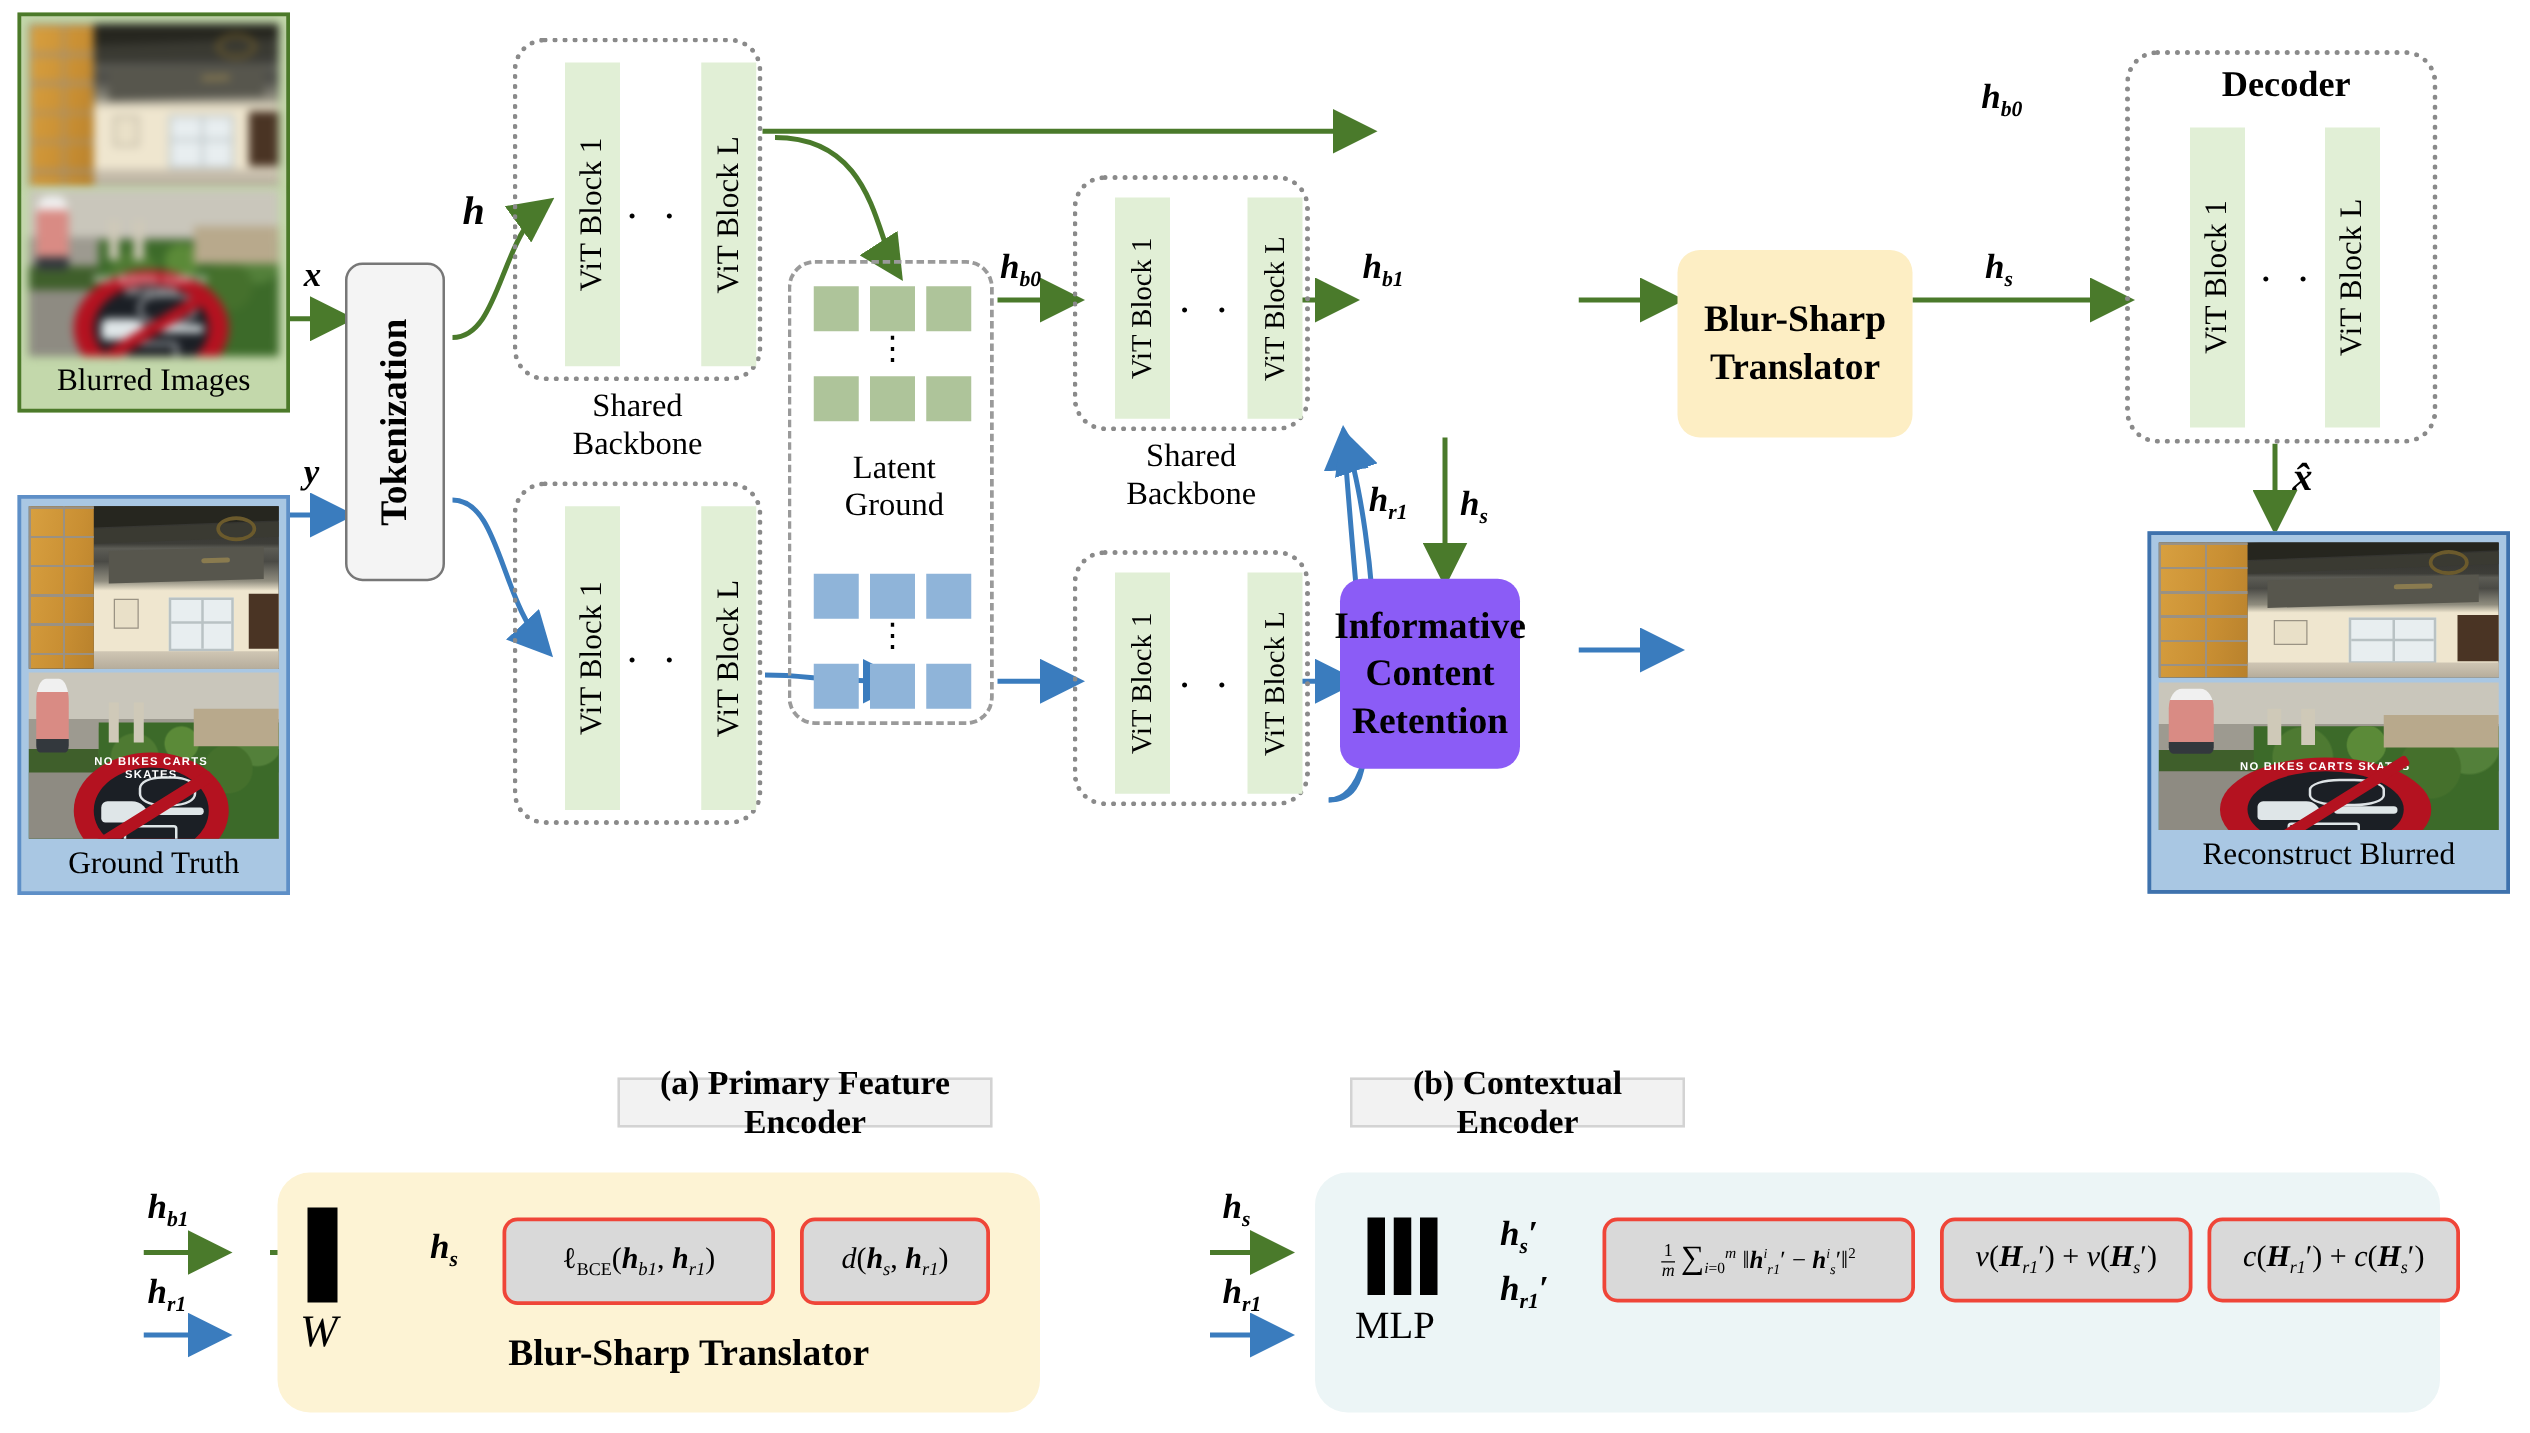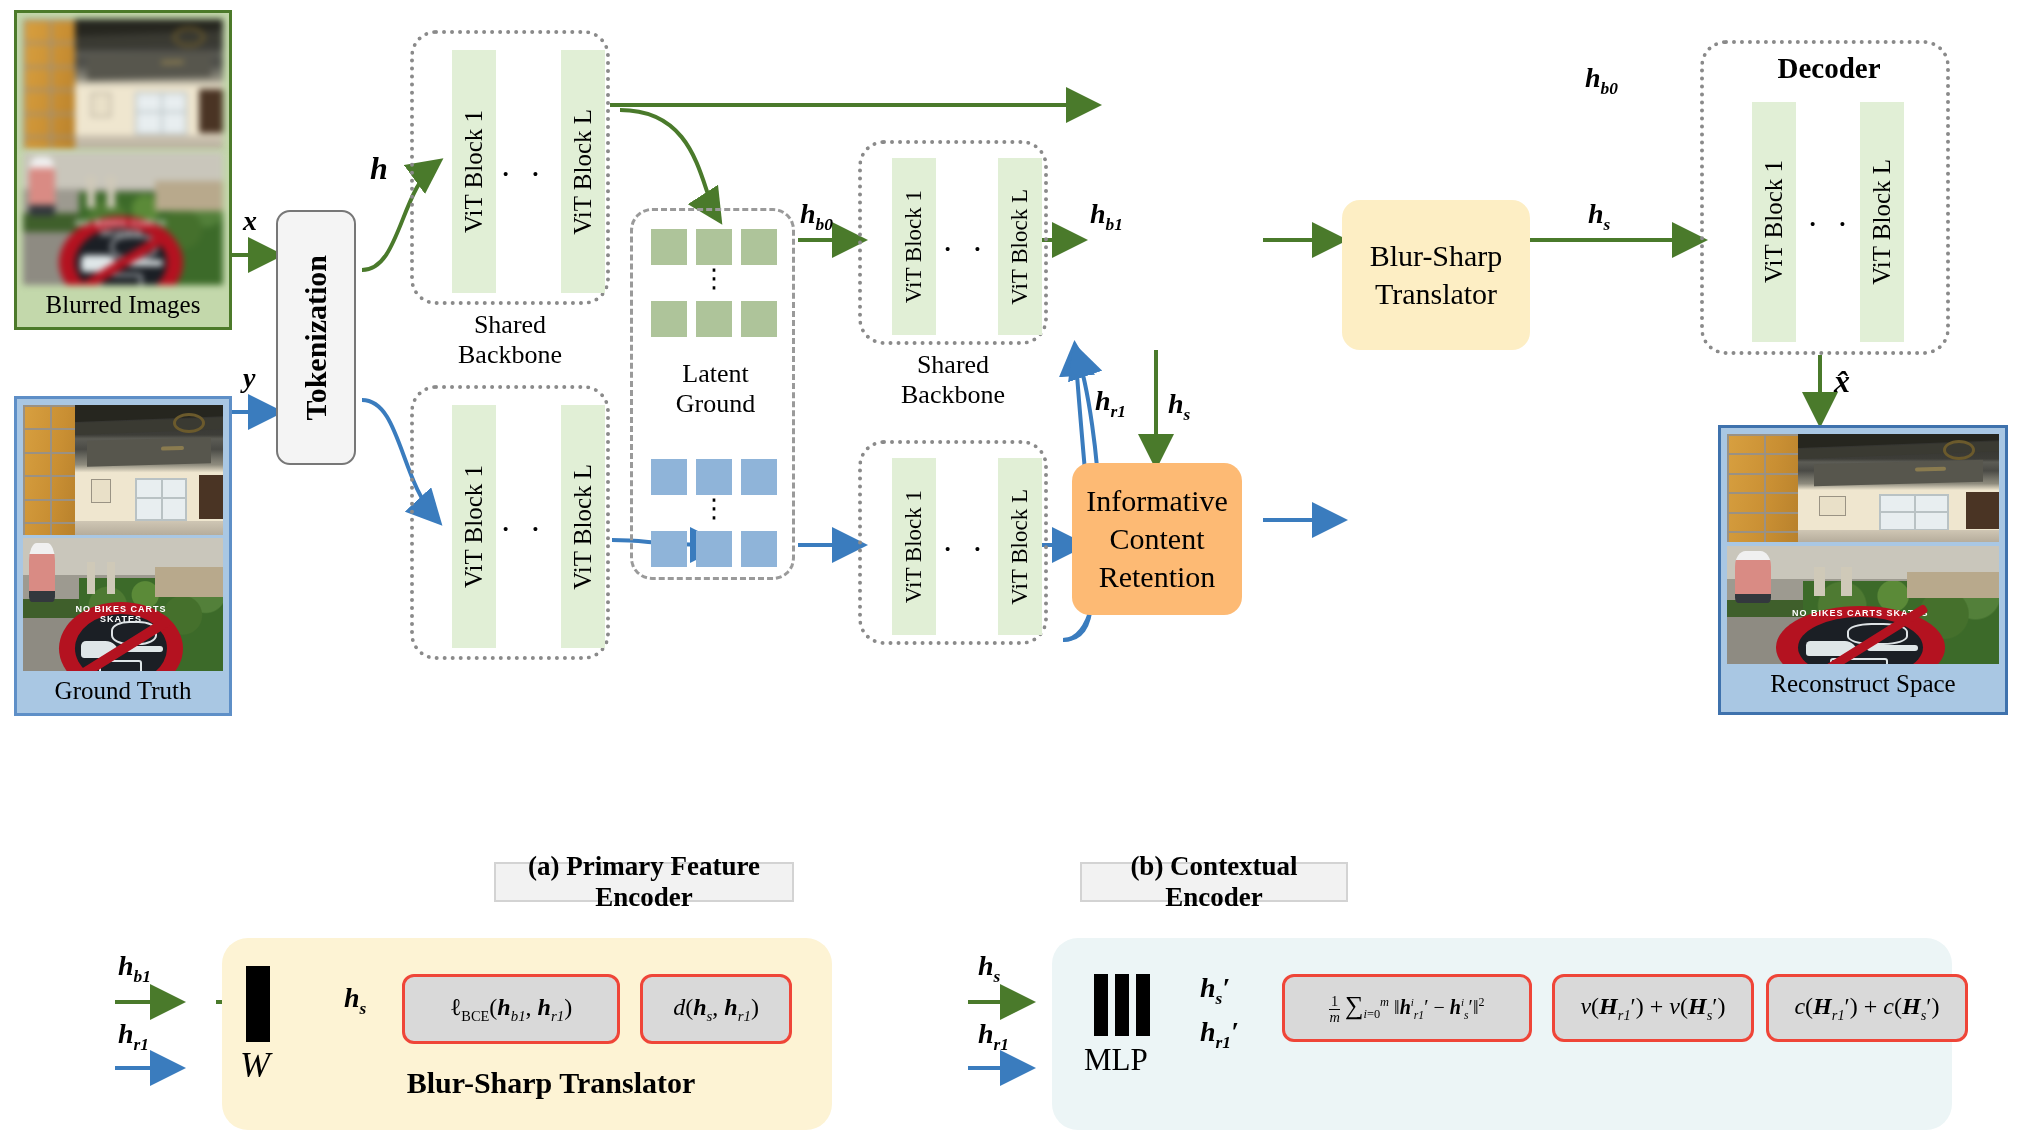--- a/index.html
+++ b/index.html
@@ -92,21 +92,21 @@
   .dots3{letter-spacing:5px;font-size:34px;line-height:10px;}
   .lbl{font-size:26px;line-height:30px;}
   .mathlbl{font-weight:bold;font-style:italic;font-size:28px;
            font-family:"Liberation Serif","DejaVu Serif",serif;}
   .mathlbl sub{font-style:italic;font-size:.62em;font-weight:bold;}
   .sq{position:absolute;}
   .sqg{background:#aec49a;}
   .sqb{background:#8fb4d9;}
   .vdots{font-size:26px;line-height:12px;letter-spacing:0;text-align:center;}
   .bigbox{box-sizing:border-box;border-radius:18px;display:flex;align-items:center;
-          justify-content:center;text-align:center;font-weight:normal;font-size:30px;line-height:38px;}
+          justify-content:center;text-align:center;font-weight:bold;font-size:30px;line-height:38px;}
   .capsule{box-sizing:border-box;background:#f2f2f2;border:2px solid #d3d3d3;
            font-weight:bold;font-size:27px;}
   .panel{box-sizing:border-box;border-radius:26px;}
   .panel .title{font-weight:bold;font-size:30px;}
   .formula{box-sizing:border-box;border:3px solid #ef4538;border-radius:12px;background:#d9d9d9;
            display:flex;align-items:center;justify-content:center;font-size:24px;
            font-family:"Liberation Serif","DejaVu Serif",serif;}
   .wbar{background:#000;}
   .mlp{display:flex;gap:7px;}
   .mlp i{display:block;width:14px;height:62px;background:#000;}
@@ -331,21 +331,21 @@
   <div>Translator</div>
 </div>
 
 <div class="abs mathlbl" style="left:1588px;top:198px;">
   <span>h</span><sub>s</sub>
 </div>
 <div class="abs mathlbl" style="left:1168px;top:388px;">
   <span>h</span><sub>s</sub>
 </div>
 
-<div class="abs bigbox" style="left:1072px;top:463px;width:170px;height:152px;background:#fdba74;flex-direction:column;">
+<div class="abs bigbox" style="left:1072px;top:463px;width:144px;height:152px;background:#8b5cf6;flex-direction:column;">
   <div>Informative</div>
   <div>Content</div>
   <div>Retention</div>
 </div>
 
 <div class="abs dotbox" style="left:1700px;top:40px;width:250px;height:315px;">
   <div class="abs" style="left:0;top:8px;width:250px;text-align:center;font-weight:bold;font-size:29px;">Decoder</div>
   <div class="abs vit" style="left:48px;top:58px;width:44px;height:240px;">
     <span>ViT Block 1</span>
     </div>
@@ -383,21 +383,21 @@
         <div class="inner"></div>
       <div class="txt1">NO BIKES CARTS SKATES</div>
       <div class="bike"></div>
         <div class="skate"></div>
         <div class="board"></div>
         <div class="cart"></div>
       <div class="bar"></div>
         <div class="txt2">IN ARCADES</div>
     </div>
   </div>
-  <div class="cap">Reconstruct Space</div>
+  <div class="cap">Reconstruct Blurred</div>
 </div>
 
 <div class="abs capsule ctr" style="left:494px;top:862px;width:300px;height:40px;">
   <span>(a) Primary Feature Encoder</span>
 </div>
 <div class="abs capsule ctr" style="left:1080px;top:862px;width:268px;height:40px;">
   <span>(b) Contextual Encoder</span>
 </div>
 
 <div class="abs panel" style="left:222px;top:938px;width:610px;height:192px;background:#fdf3d4;">

